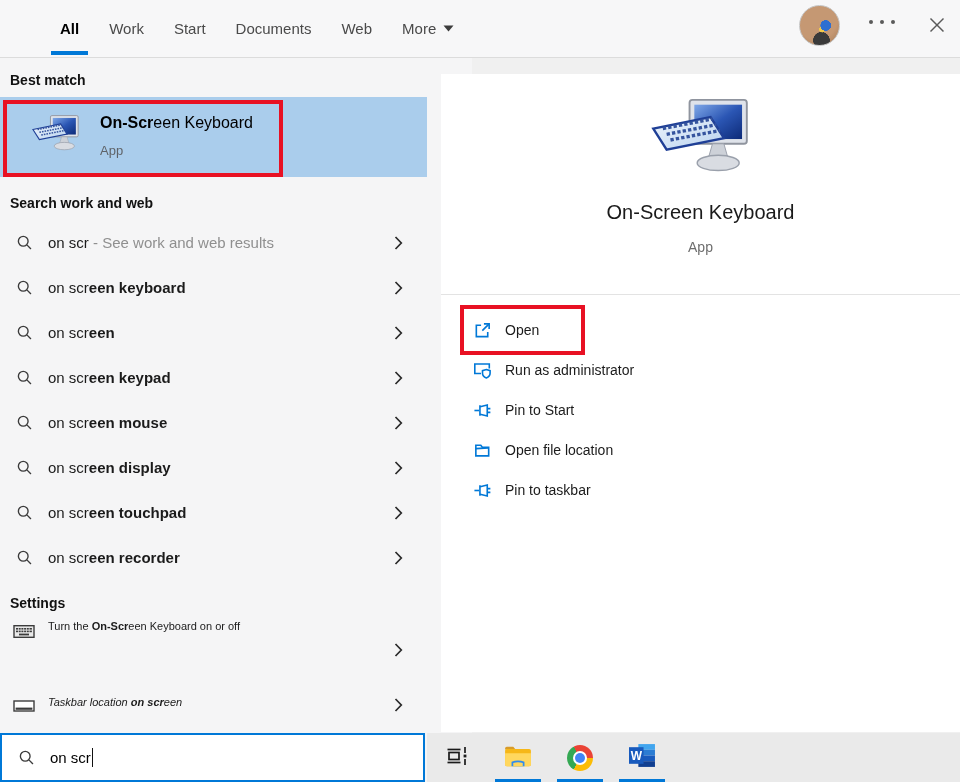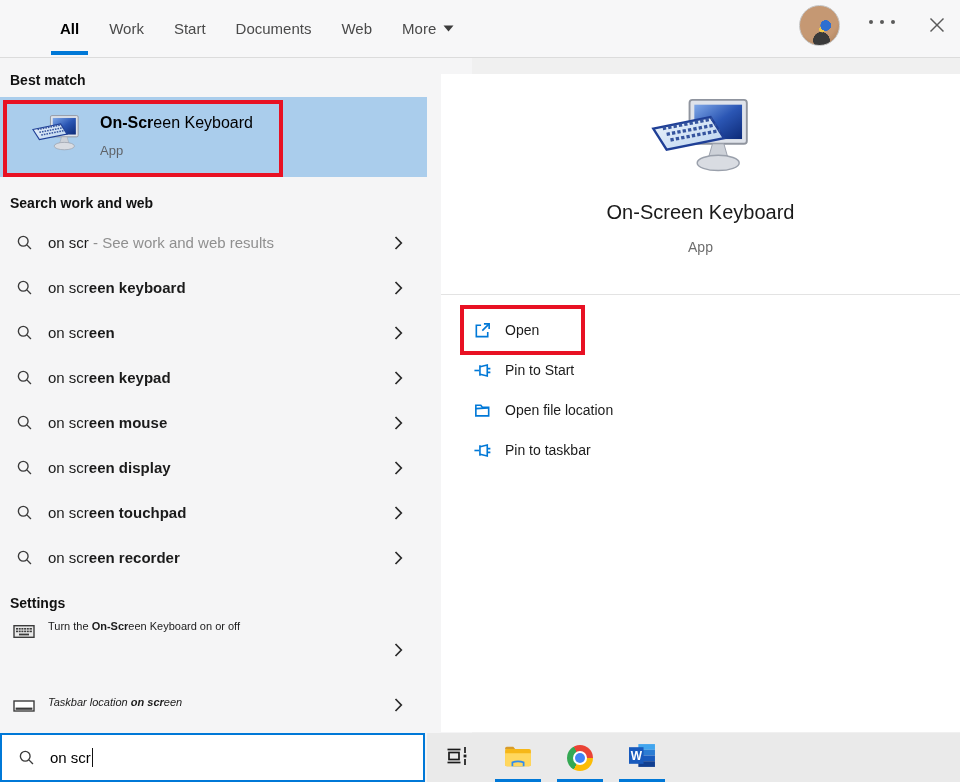--- a/index.html
+++ b/index.html
@@ -369,20 +369,31 @@
                 <path d="M8.5 4.5 H3.5 V16.5 H15.5 V11.5"></path>
                 <path d="M11.5 3 H17 V8.5"></path>
                 <path d="M16.7 3.3 L9.8 10.2"></path>
               </g>
             </svg>
         </span>
         <span class="action-label">Open</span>
       </div>
       <div class="action-row">
         <span class="aicon">
+          <svg width="20" height="20" viewBox="0 0 20 20">
+              <g fill="none" stroke="#0078d7" stroke-width="1.6">
+                <path d="M9 13.5 H2.8 V4 H17.3 V8.5"></path>
+                <path d="M14.3 9.6 l3.8 1.1 v2.5 c0 2.4 -1.6 3.9 -3.8 4.7 c-2.2 -0.8 -3.8 -2.3 -3.8 -4.7 v-2.5 z"></path>
+              </g>
+            </svg>
+        </span>
+        <span class="action-label">Run as administrator</span>
+      </div>
+      <div class="action-row">
+        <span class="aicon">
           <svg width="19" height="19" viewBox="0 0 20 20">
               <g fill="none" stroke="#0078d7" stroke-width="1.7">
                 <path d="M1.5 10 H6.3"></path>
                 <path d="M7.3 4.5 V15.5"></path>
                 <path d="M7.5 6 L15 4.3 V15.7 L7.5 14"></path>
                 <path d="M15 8 H18.3 M15 12 H18.3"></path>
               </g>
             </svg>
         </span>
         <span class="action-label">Pin to Start</span>

